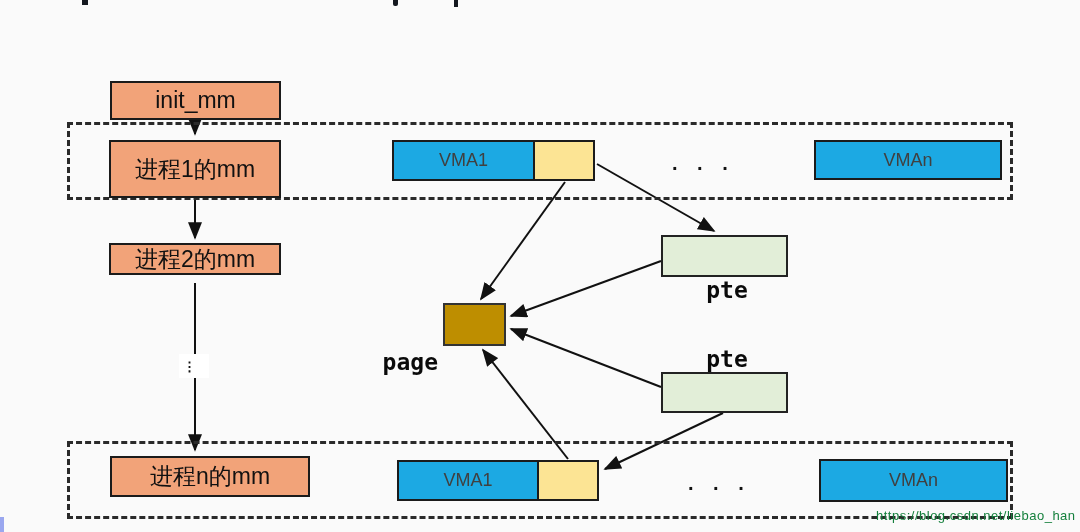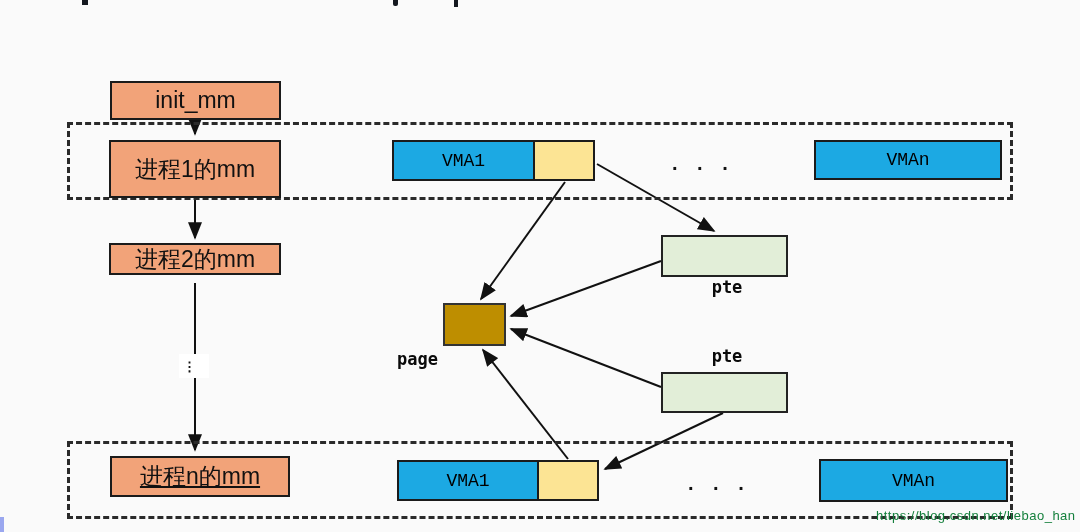--- a/index.html
+++ b/index.html
@@ -8,37 +8,37 @@
     background:#fafafa;
     font-family:"Liberation Sans", sans-serif;
   }
   .abs{position:absolute;box-sizing:border-box;}
   
   .node{
     display:flex;align-items:center;justify-content:center;
     border:2px solid #1b1b1b;color:#111;z-index:2;
   }
   .orange{background:#F2A379;font-size:23px;}
-  .blue{background:#1CA9E3;font-size:18px;color:#000000;font-family:Liberation Mono, monospace;}
+  .blue{background:#1CA9E3;font-size:18px;color:#404040;}
   .yellow{background:#FCE494;}
   .green{background:#E2EED8;border-color:#222;}
   .gold{background:#BE8E00;border-color:#333;}
   .mono-label{
     font-family:"DejaVu Sans Mono", monospace;font-weight:bold;
-    font-size:17px;color:#0a0a0a;z-index:2;
+    font-size:23px;color:#0a0a0a;z-index:2;
   }
   
   .dashed-rect{
     border:3px dashed #2a2a2a;background:transparent;z-index:1;
   }
   
   .init-mm   {left:110px;top:49px;  width:171px;height:39px;margin-top:32px;}
   .proc1     {left:109px;top:140px; width:172px;height:58px;}
   .proc2     {left:109px;top:243px; width:172px;height:32px;}
-  .procn     {left:110px;top:456px; width:180px;height:41px;text-decoration:underline;}
+  .procn     {left:110px;top:456px; width:200px;height:41px;}
   .rect-top   {left:67px;top:122px; width:946px;height:78px;}
   .rect-bottom{left:67px;top:441px; width:946px;height:78px;}
   .vma1-top  {left:392px;top:140px;width:143px;height:41px;}
   .yel-top   {left:533px;top:140px;width:62px; height:41px;}
   .vman-top  {left:814px;top:140px;width:188px;height:40px;}
   .vma1-bot  {left:397px;top:460px;width:142px;height:41px;}
   .yel-bot   {left:537px;top:460px;width:62px; height:41px;}
   .vman-bot  {left:819px;top:459px;width:189px;height:43px;}
   .pte-top   {left:661px;top:235px;width:127px;height:42px;}
   .pte-bot   {left:661px;top:372px;width:127px;height:41px;}

